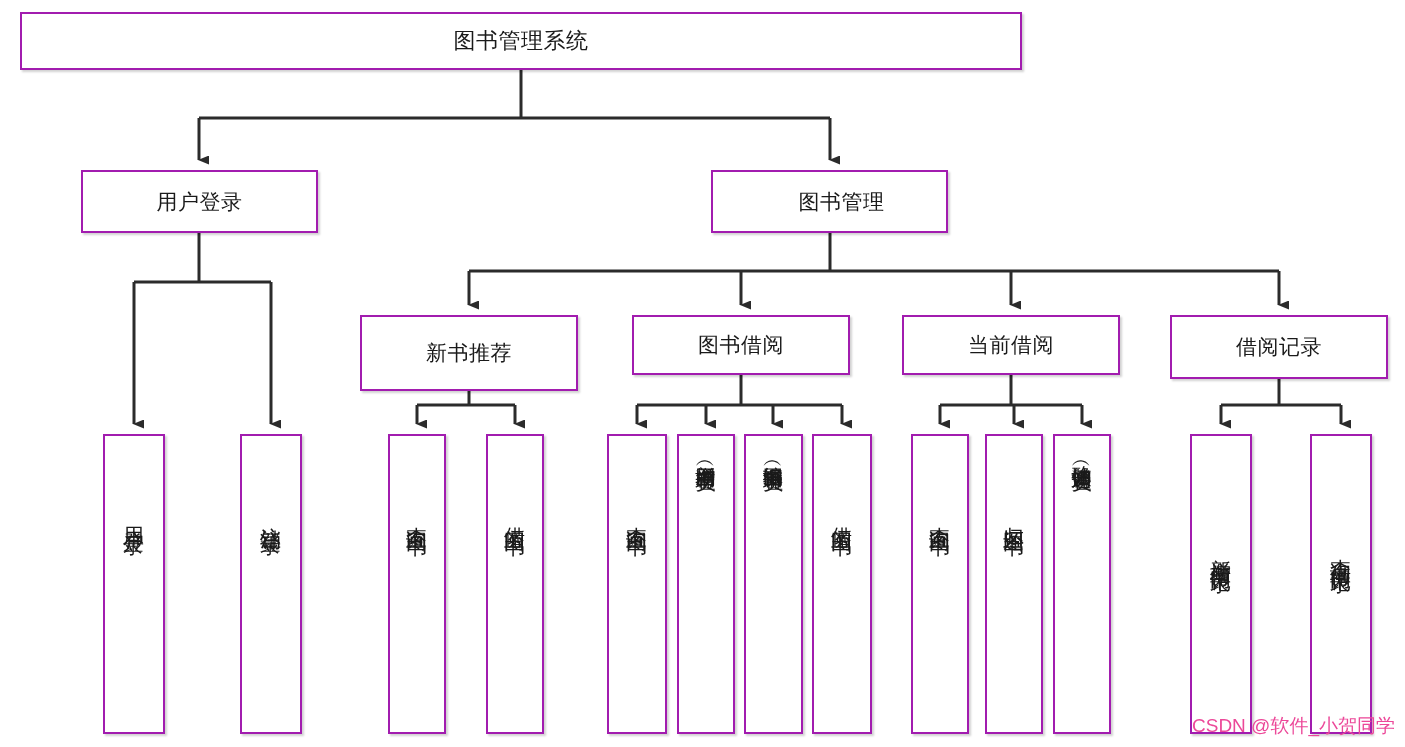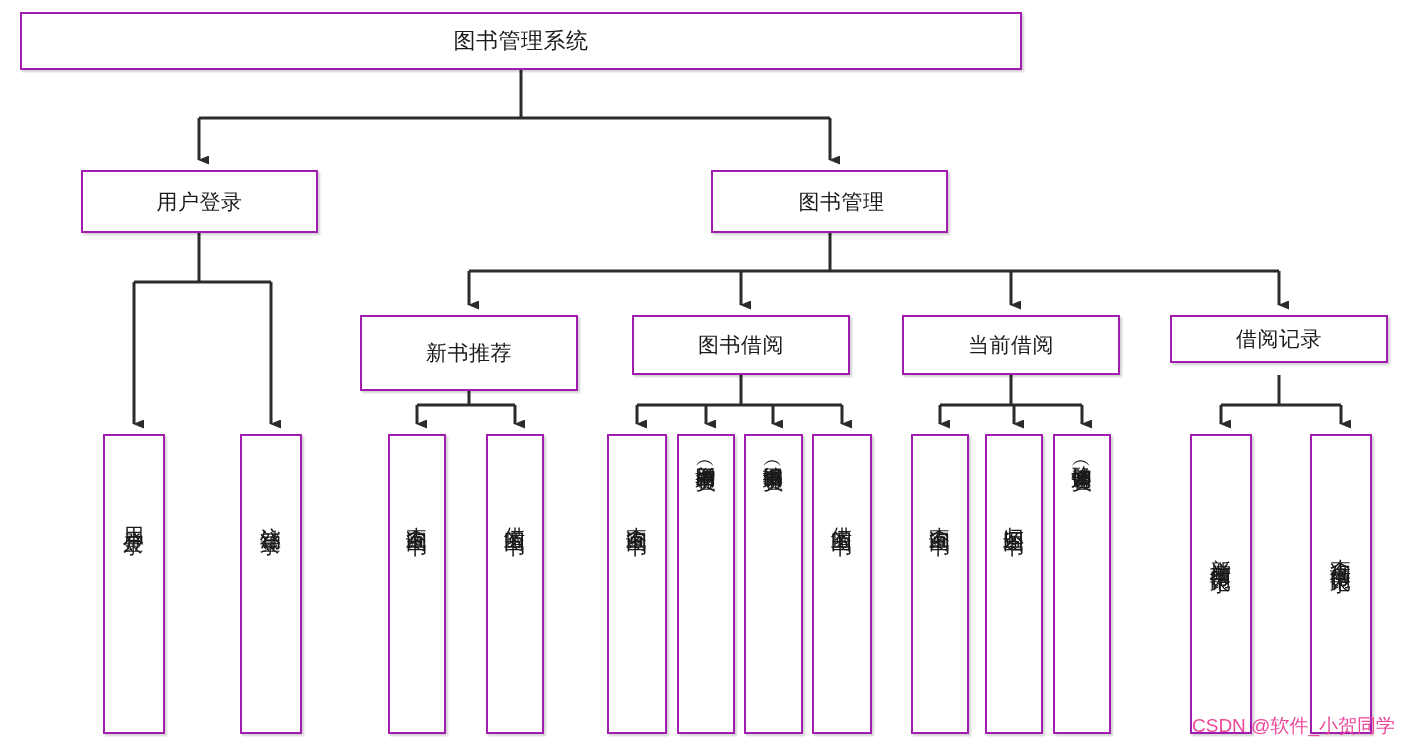--- a/index.html
+++ b/index.html
@@ -150,21 +150,21 @@
 
   <div class="node horizontal" style="left:360px; top:315px; width:218px; height:76px;">
     <span class="node-label">新书推荐</span>
   </div>
   <div class="node horizontal" style="left:632px; top:315px; width:218px; height:60px;">
     <span class="node-label">图书借阅</span>
   </div>
   <div class="node horizontal" style="left:902px; top:315px; width:218px; height:60px;">
     <span class="node-label">当前借阅</span>
   </div>
-  <div class="node horizontal" style="left:1170px; top:315px; width:218px; height:48px;">
+  <div class="node horizontal" style="left:1170px; top:315px; width:218px; height:64px;">
     <span class="node-label">借阅记录</span>
   </div>
 
   <div class="node vertical mid" style="left:103px; top:434px; width:62px; height:300px;">
     <span class="node-label">用户登录</span>
   </div>
   <div class="node vertical mid" style="left:240px; top:434px; width:62px; height:300px;">
     <span class="node-label">注销登录</span>
   </div>
 

